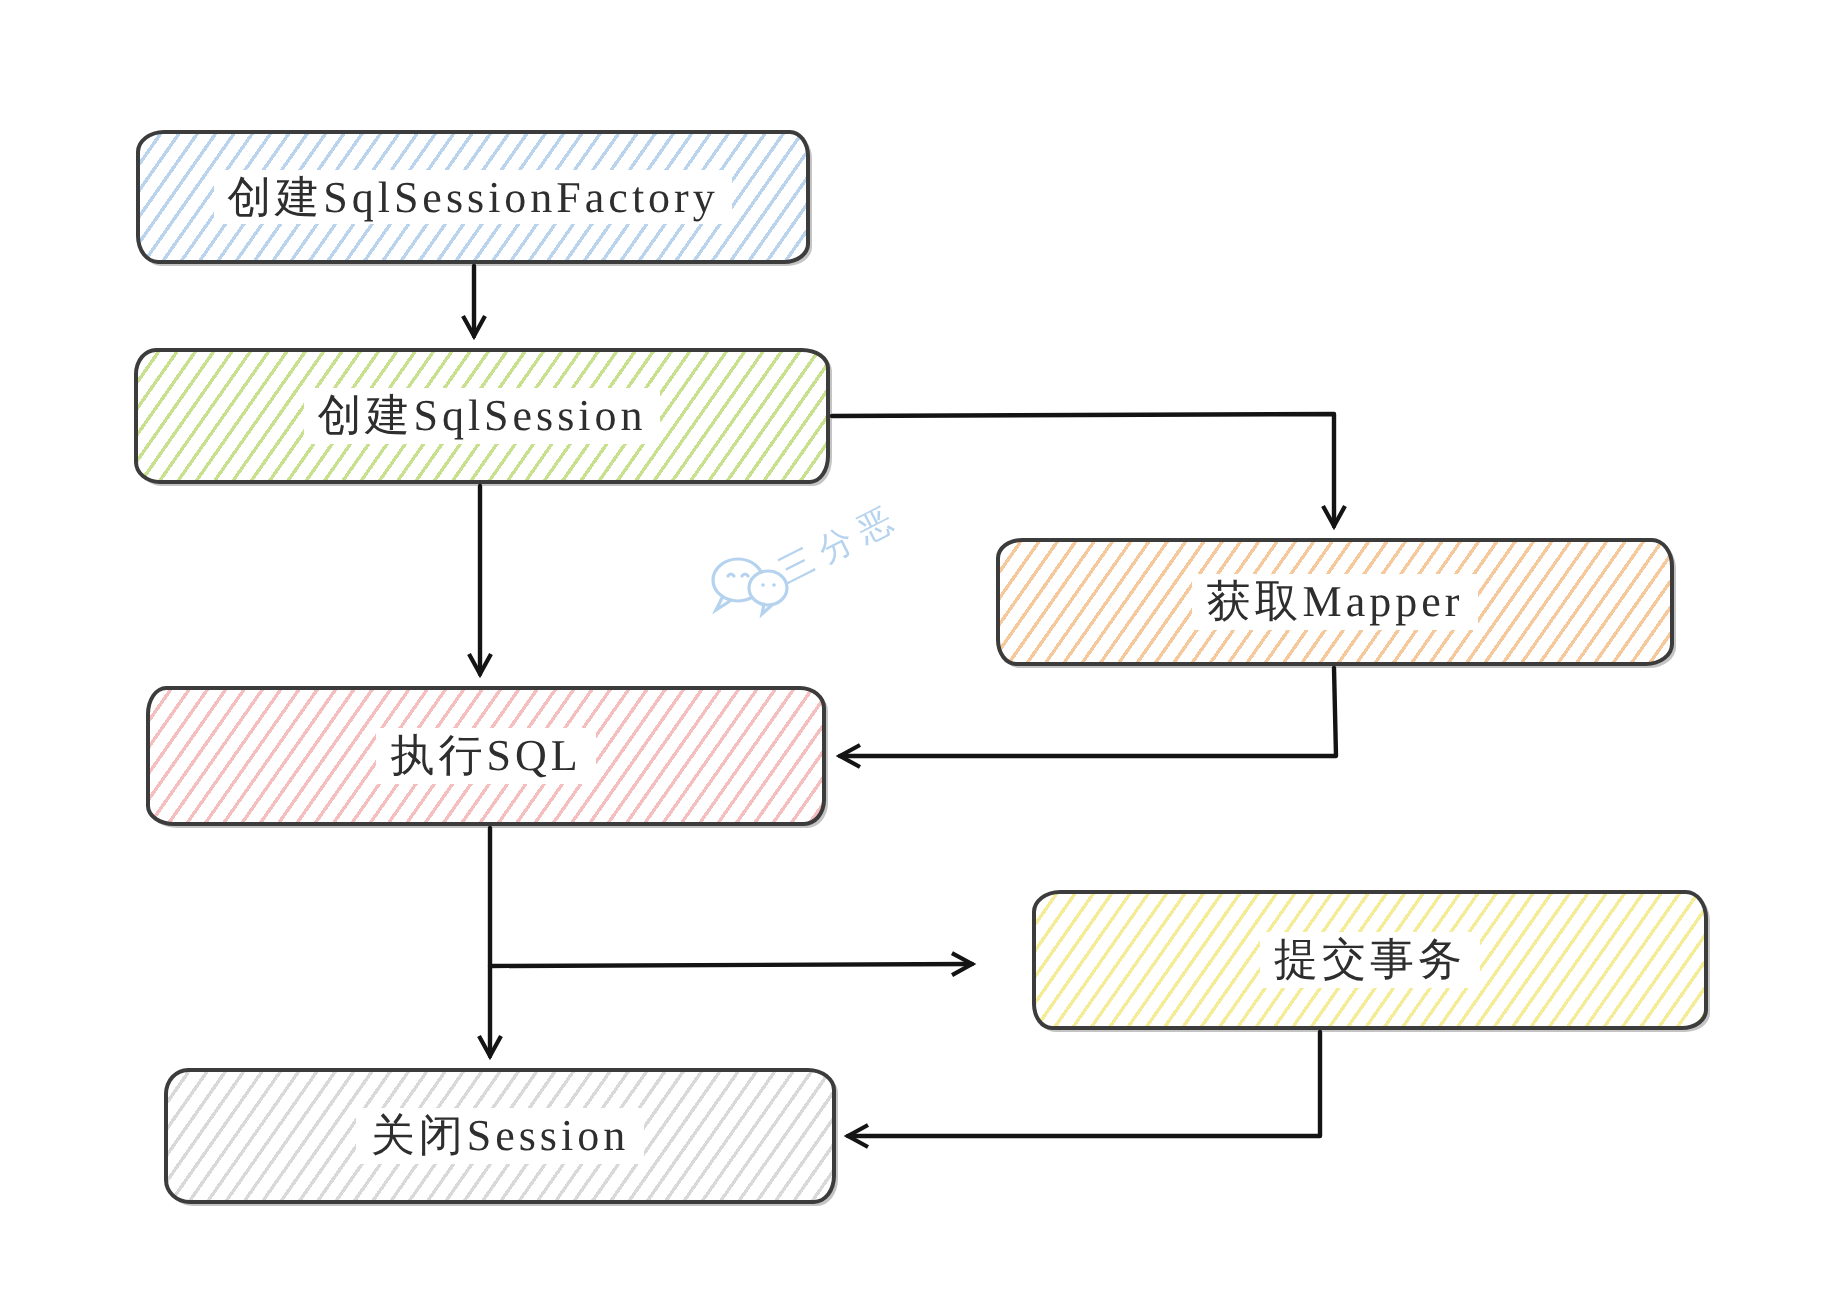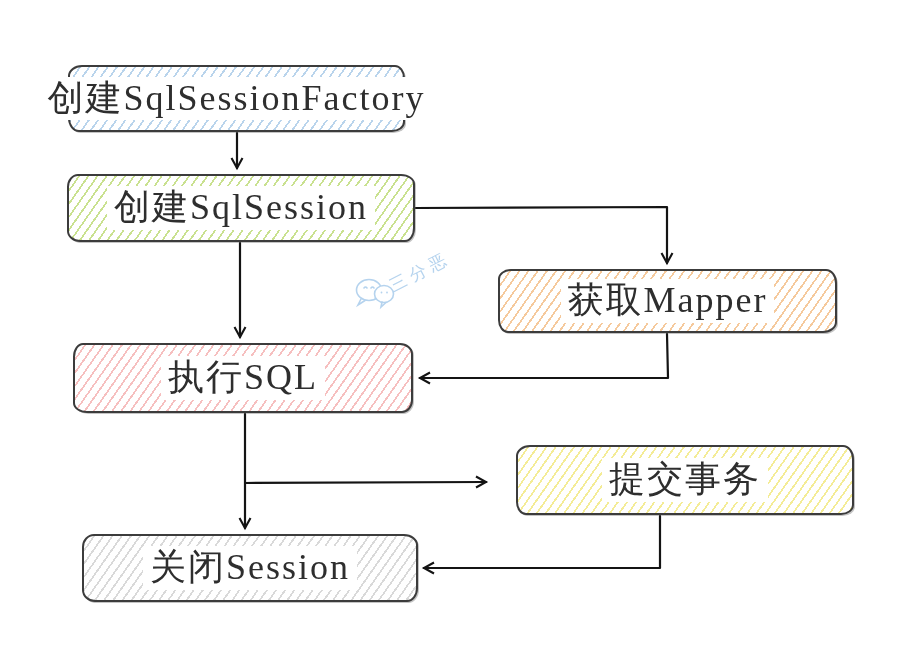--- a/index.html
+++ b/index.html
@@ -19,21 +19,21 @@
     background-color:#ffffff;
     background-image:repeating-linear-gradient(
       125deg,
       var(--hatch) 0px, var(--hatch) 1.7px,
       transparent 1.7px, transparent 7.5px);
     box-shadow:1.5px 1.5px 0 -0.5px rgba(60,60,60,0.30);
   }
   .node .label{
     background:#ffffff;
     padding:1px 7px;
-    font-size:36px;
+    font-size:22px;
     letter-spacing:2px;
     color:#2e2e2e;
     white-space:nowrap;
     line-height:1.15;
   }
   
   .n0{left:68px; top:65px;  width:337px;height:67px; border-radius:14px 10px 13px 11px/11px 13px 10px 14px;}
   .n1{left:67px; top:174px; width:348px;height:68px; border-radius:11px 14px 10px 13px/13px 10px 14px 11px;}
   .n2{left:498px;top:269px; width:339px;height:64px; border-radius:13px 11px 14px 10px/10px 14px 11px 13px;}
   .n3{left:73px; top:343px; width:340px;height:70px; border-radius:10px 13px 11px 14px/14px 11px 13px 10px;}

